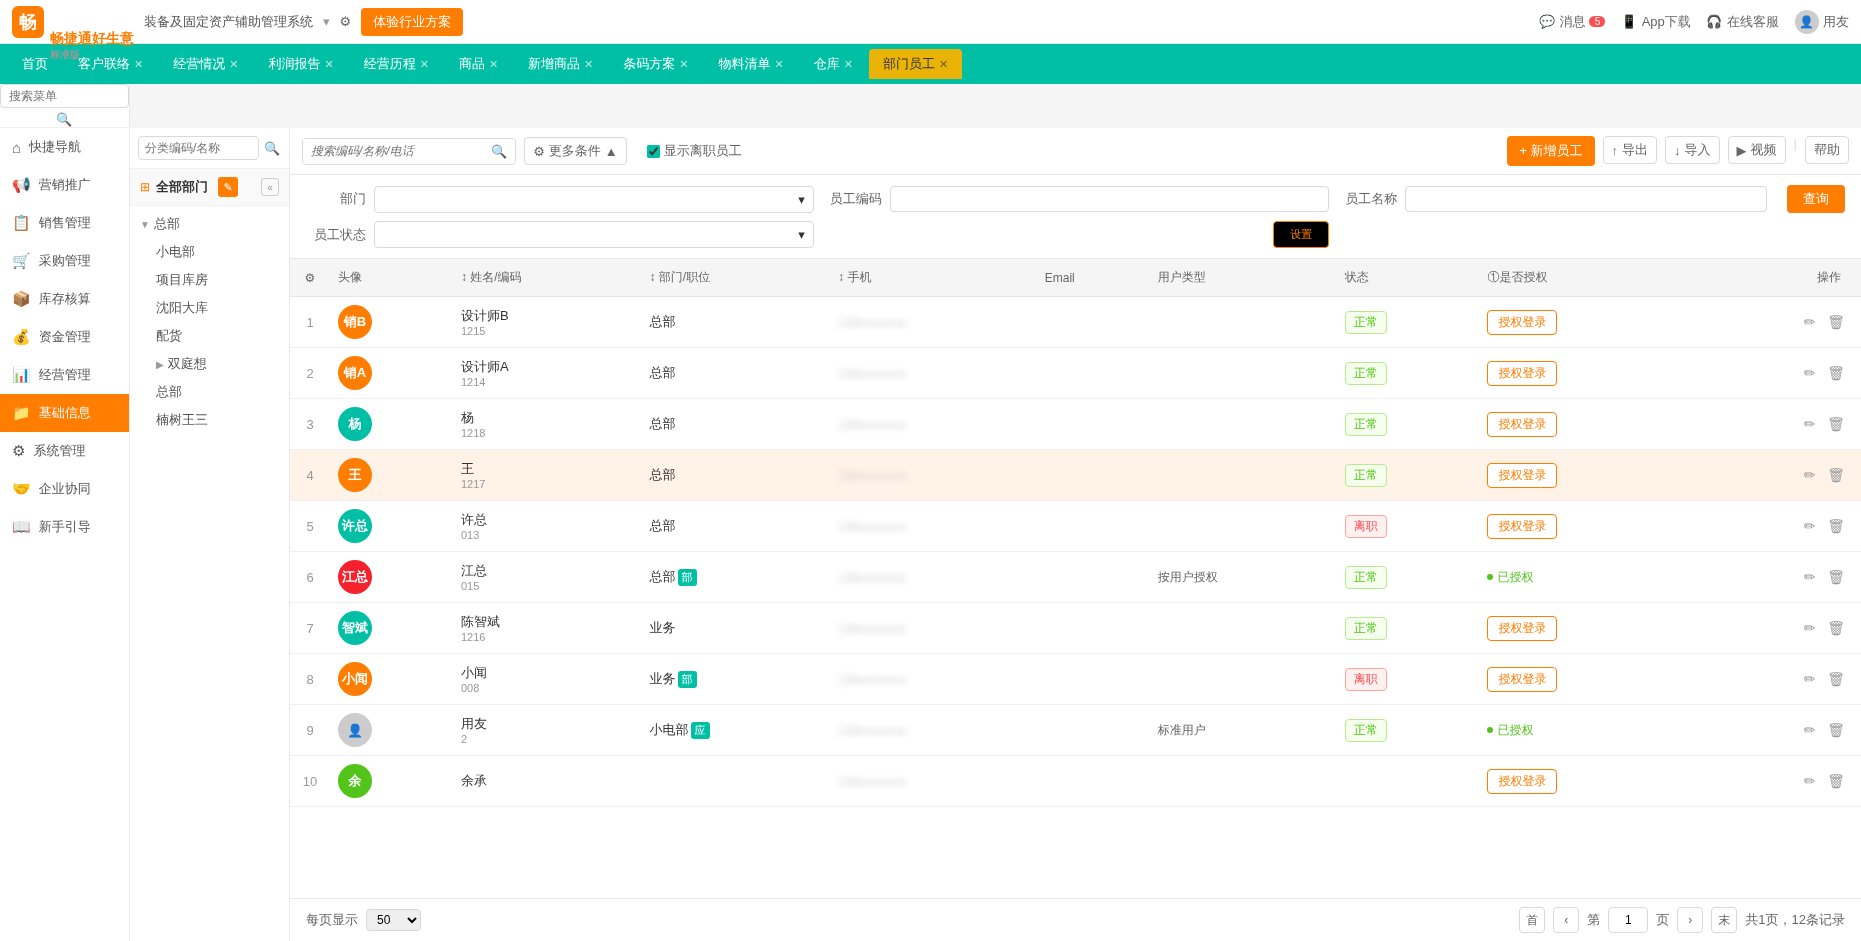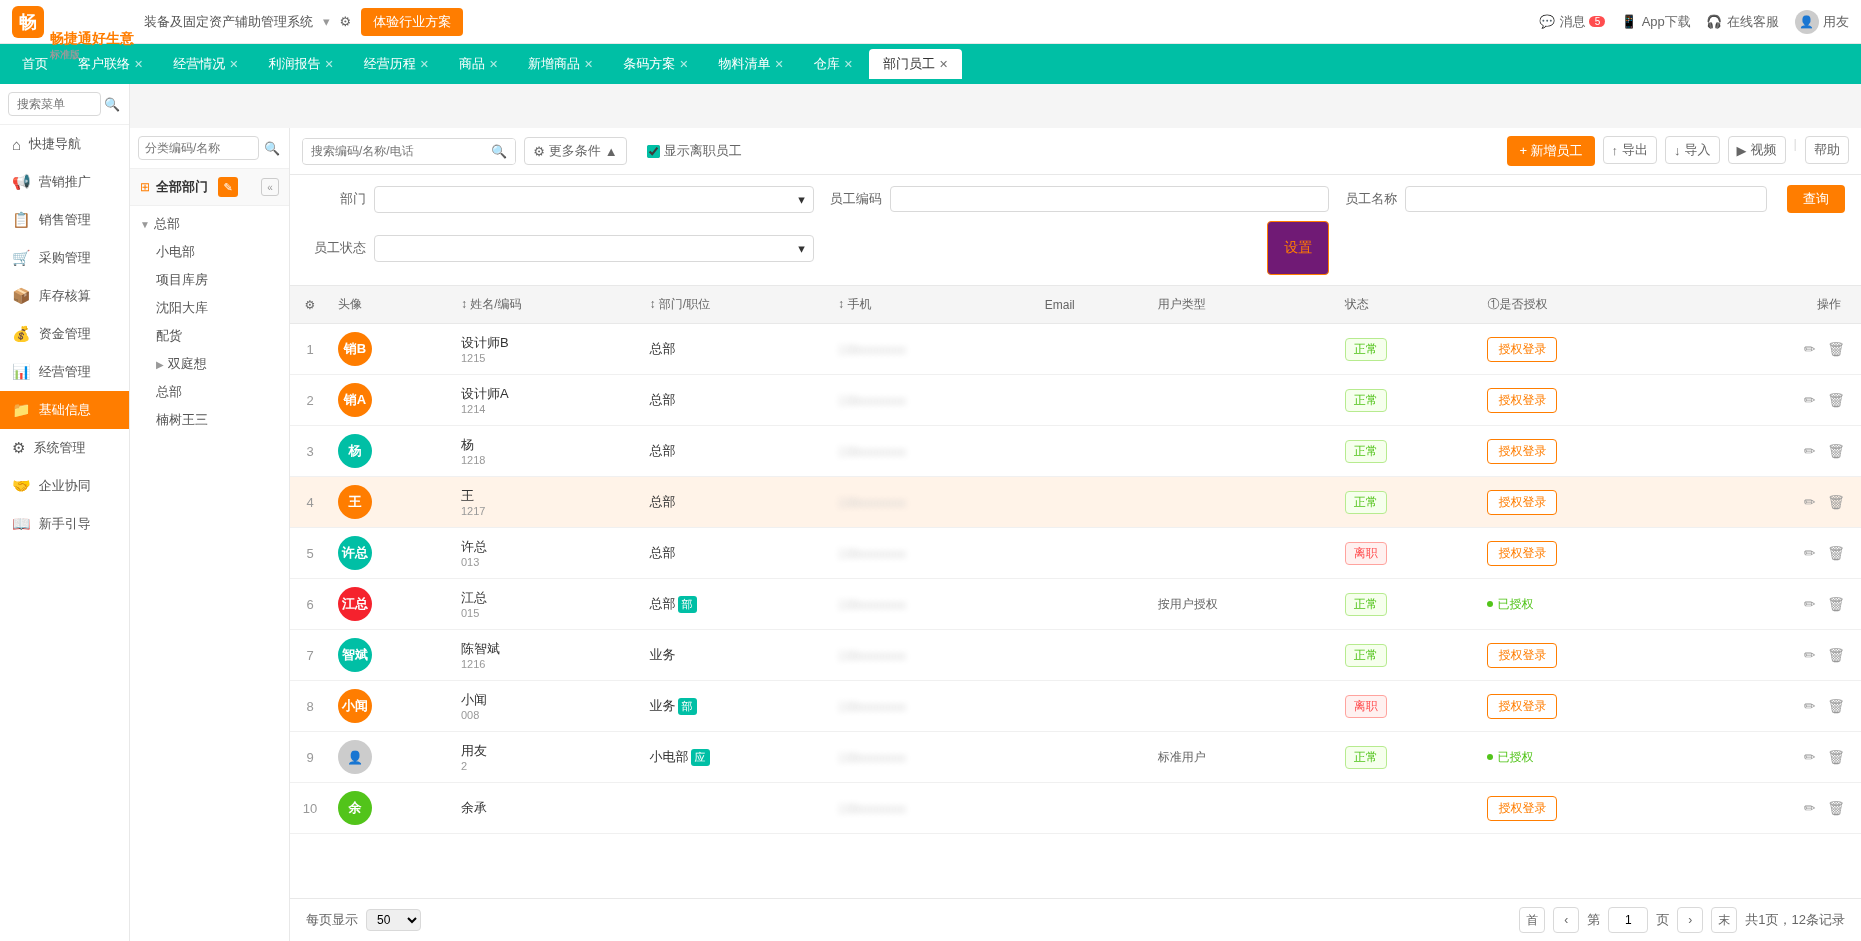--- a/index.html
+++ b/index.html
@@ -14,21 +14,21 @@
     .logo-text span:last-child { font-size: 10px; color: #999; }
     .top-bar-right { display: flex; align-items: center; gap: 16px; margin-left: auto; }
     .top-btn { display: flex; align-items: center; gap: 4px; color: #666; cursor: pointer; font-size: 12px; }
     .top-btn .badge { background: #ff4d4f; color: #fff; border-radius: 10px; font-size: 10px; padding: 0 4px; min-width: 16px; text-align: center; }
     .try-btn { background: #ff7d00; color: #fff; border: none; border-radius: 4px; padding: 5px 12px; cursor: pointer; font-size: 13px; }
     .gear-icon { color: #666; cursor: pointer; }
 
     
     .nav-tabs { background: #00bfa5; display: flex; align-items: center; height: 40px; padding: 0 8px; gap: 2px; }
     .nav-tab { color: #fff; padding: 6px 14px; border-radius: 4px 4px 0 0; cursor: pointer; font-size: 13px; white-space: nowrap; display: flex; align-items: center; gap: 4px; }
-    .nav-tab.active { background: #ffffff; color: #333; }
+    .nav-tab.active { background: #eab308; color: #333; }
     .nav-tab .close-x { font-size: 11px; opacity: 0.7; }
 
     
     .main-layout { display: flex; height: calc(100vh - 84px); }
 
     
     .sidebar { width: 130px; background: #fff; border-right: 1px solid #e8e8e8; overflow-y: auto; flex-shrink: 0; }
     .sidebar-menu { list-style: none; }
     .sidebar-item { display: flex; align-items: center; gap: 8px; padding: 10px 12px; cursor: pointer; color: #555; font-size: 13px; }
     .sidebar-item.active { background: #ff7d00; color: #fff; }
@@ -65,21 +65,21 @@
     .icon-btn { display: flex; align-items: center; gap: 4px; color: #666; cursor: pointer; font-size: 12px; border: 1px solid #d9d9d9; border-radius: 4px; padding: 4px 8px; background: #fff; }
 
     
     .filter-form { background: #fff; padding: 10px 16px; border-bottom: 1px solid #e8e8e8; display: grid; grid-template-columns: 1fr 1fr 1fr; gap: 8px; }
     .filter-row { display: flex; align-items: center; gap: 8px; }
     .filter-label { color: #666; font-size: 13px; white-space: nowrap; min-width: 60px; text-align: right; }
     .filter-select { flex: 1; border: 1px solid #d9d9d9; border-radius: 4px; padding: 5px 8px; font-size: 12px; outline: none; display: flex; align-items: center; justify-content: space-between; cursor: pointer; background: #fff; }
     .filter-input { flex: 1; border: 1px solid #d9d9d9; border-radius: 4px; padding: 5px 8px; font-size: 12px; outline: none; }
     .filter-actions { display: flex; flex-direction: column; gap: 4px; align-items: flex-end; justify-content: center; }
     .query-btn { background: #ff7d00; color: #fff; border: none; border-radius: 4px; padding: 5px 16px; cursor: pointer; font-size: 13px; }
-    .set-btn { background: #701a75; color: #ff7d00; border: 1px solid #ff7d00; border-radius: 4px; padding: 17px 16px; cursor: pointer; font-size: 14px; }
+    .set-btn { background: #000000; color: #ff7d00; border: 1px solid #ff7d00; border-radius: 4px; padding: 5px 16px; cursor: pointer; font-size: 11px; }
 
     
     .table-wrap { flex: 1; overflow-y: auto; background: #fff; margin: 0; }
     table { width: 100%; border-collapse: collapse; }
     thead tr { background: #f5f5f5; }
     th { padding: 10px 8px; text-align: left; color: #666; font-weight: normal; font-size: 12px; border-bottom: 1px solid #e8e8e8; white-space: nowrap; }
     td { padding: 8px 8px; border-bottom: 1px solid #f0f0f0; font-size: 13px; vertical-align: middle; }
     tr.highlighted { background: #fff3e8; }
 
     .avatar { width: 34px; height: 34px; border-radius: 50%; display: flex; align-items: center; justify-content: center; color: #fff; font-size: 13px; font-weight: bold; flex-shrink: 0; }
@@ -159,21 +159,21 @@
   <div class="nav-tab">新增商品 <span class="close-x">✕</span></div>
   <div class="nav-tab">条码方案 <span class="close-x">✕</span></div>
   <div class="nav-tab">物料清单 <span class="close-x">✕</span></div>
   <div class="nav-tab">仓库 <span class="close-x">✕</span></div>
   <div class="nav-tab active">部门员工 <span class="close-x">✕</span></div>
 </div>
 
 <div class="main-layout">
 
   <div class="sidebar">
-    <div style="padding:8px;border-bottom:1px solid #f0f0f0;display:flex;align-items:center;gap:4px;">
+    <div style="border-bottom:1px solid #f0f0f0;display:flex;align-items:center;gap:4px;flex-direction:column;">
       <input style="border: 1px solid rgb(217, 217, 217); border-radius: 4px; padding: 4px 8px; font-size: 12px; width: 100%; outline: none;" placeholder="搜索菜单">
       <span style="color:#ccc;">🔍</span>
     </div>
     <ul class="sidebar-menu">
       <li class="sidebar-item">
           <span class="s-icon">⌂</span>
           <span>快捷导航</span>
         </li>
       <li class="sidebar-item">
           <span class="s-icon">📢</span>
@@ -260,21 +260,21 @@
               <span>楠树王三</span>
             </div>
         </div>
       </div>
     </div>
 
     <div class="main-content">
 
       <div class="toolbar">
         <div class="search-input-wrap">
-          <input placeholder="搜索编码/名称/电话" style="border: none; padding: 5px 8px; font-size: 12px; width: 180px; outline: none;">
+          <input placeholder="搜索编码/名称/电话" style="border: none; padding: 5px 8px; font-size: 12px; width: 180px; outline: none; font-style: italic;">
           <button class="search-icon-btn">🔍</button>
         </div>
         <div class="filter-btn">
           <span>⚙</span>
           <span>更多条件</span>
           <span>▲</span>
         </div>
         <label class="checkbox-wrap">
           <input type="checkbox" checked="" style="">
           <span>显示离职员工</span>

